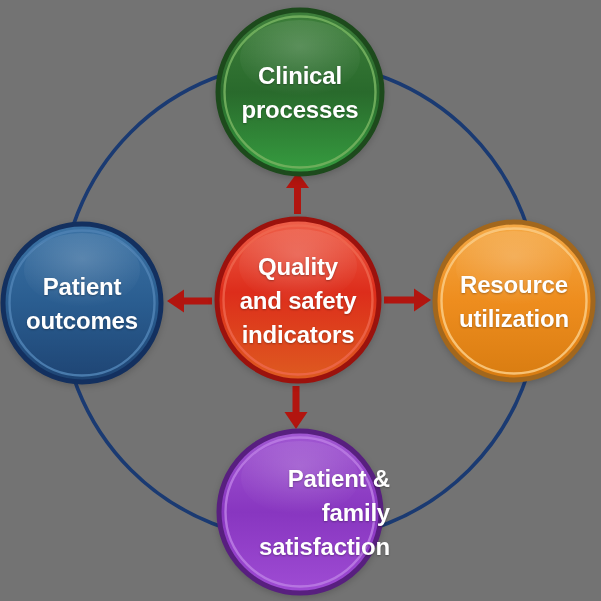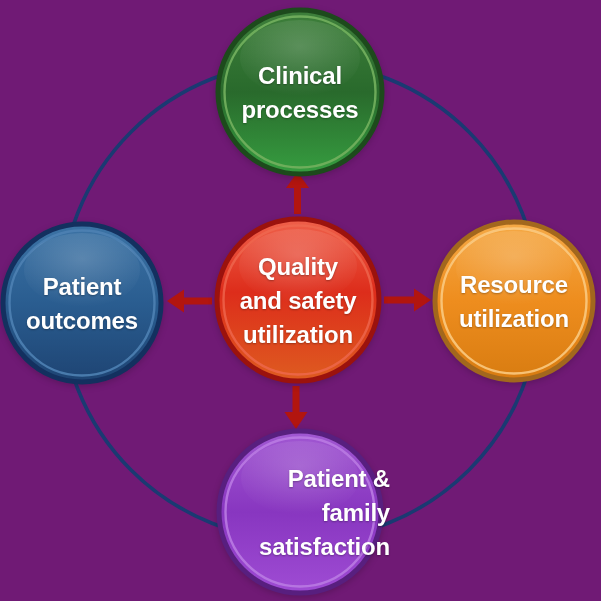--- a/index.html
+++ b/index.html
@@ -3,21 +3,21 @@
 <meta charset="utf-8">
 <style>
   html,body{margin:0;padding:0;}
   body{
     font-family:"Liberation Sans","DejaVu Sans",sans-serif;
     background:#ffffff;
   }
   .stage{
     position:relative;
     width:601px;height:601px;
-    background:#701a75;
+    background:#737373;
     overflow:hidden;
   }
   .stage svg{position:absolute;left:0;top:0;}
   .node-label{
     position:absolute;
     transform:translate(-50%,-50%);
     text-align:center;
     color:#ffffff;
     font-weight:bold;
     font-size:24px;
@@ -125,15 +125,15 @@
 processes</div>
   <div class="node-label label-right">Resource
 utilization</div>
   <div class="node-label label-bottom">Patient &amp;
 family
 satisfaction</div>
   <div class="node-label label-left">Patient
 outcomes</div>
   <div class="node-label label-center">Quality
 and safety
-utilization</div>
+indicators</div>
 
 </div>
 
 </body></html>

